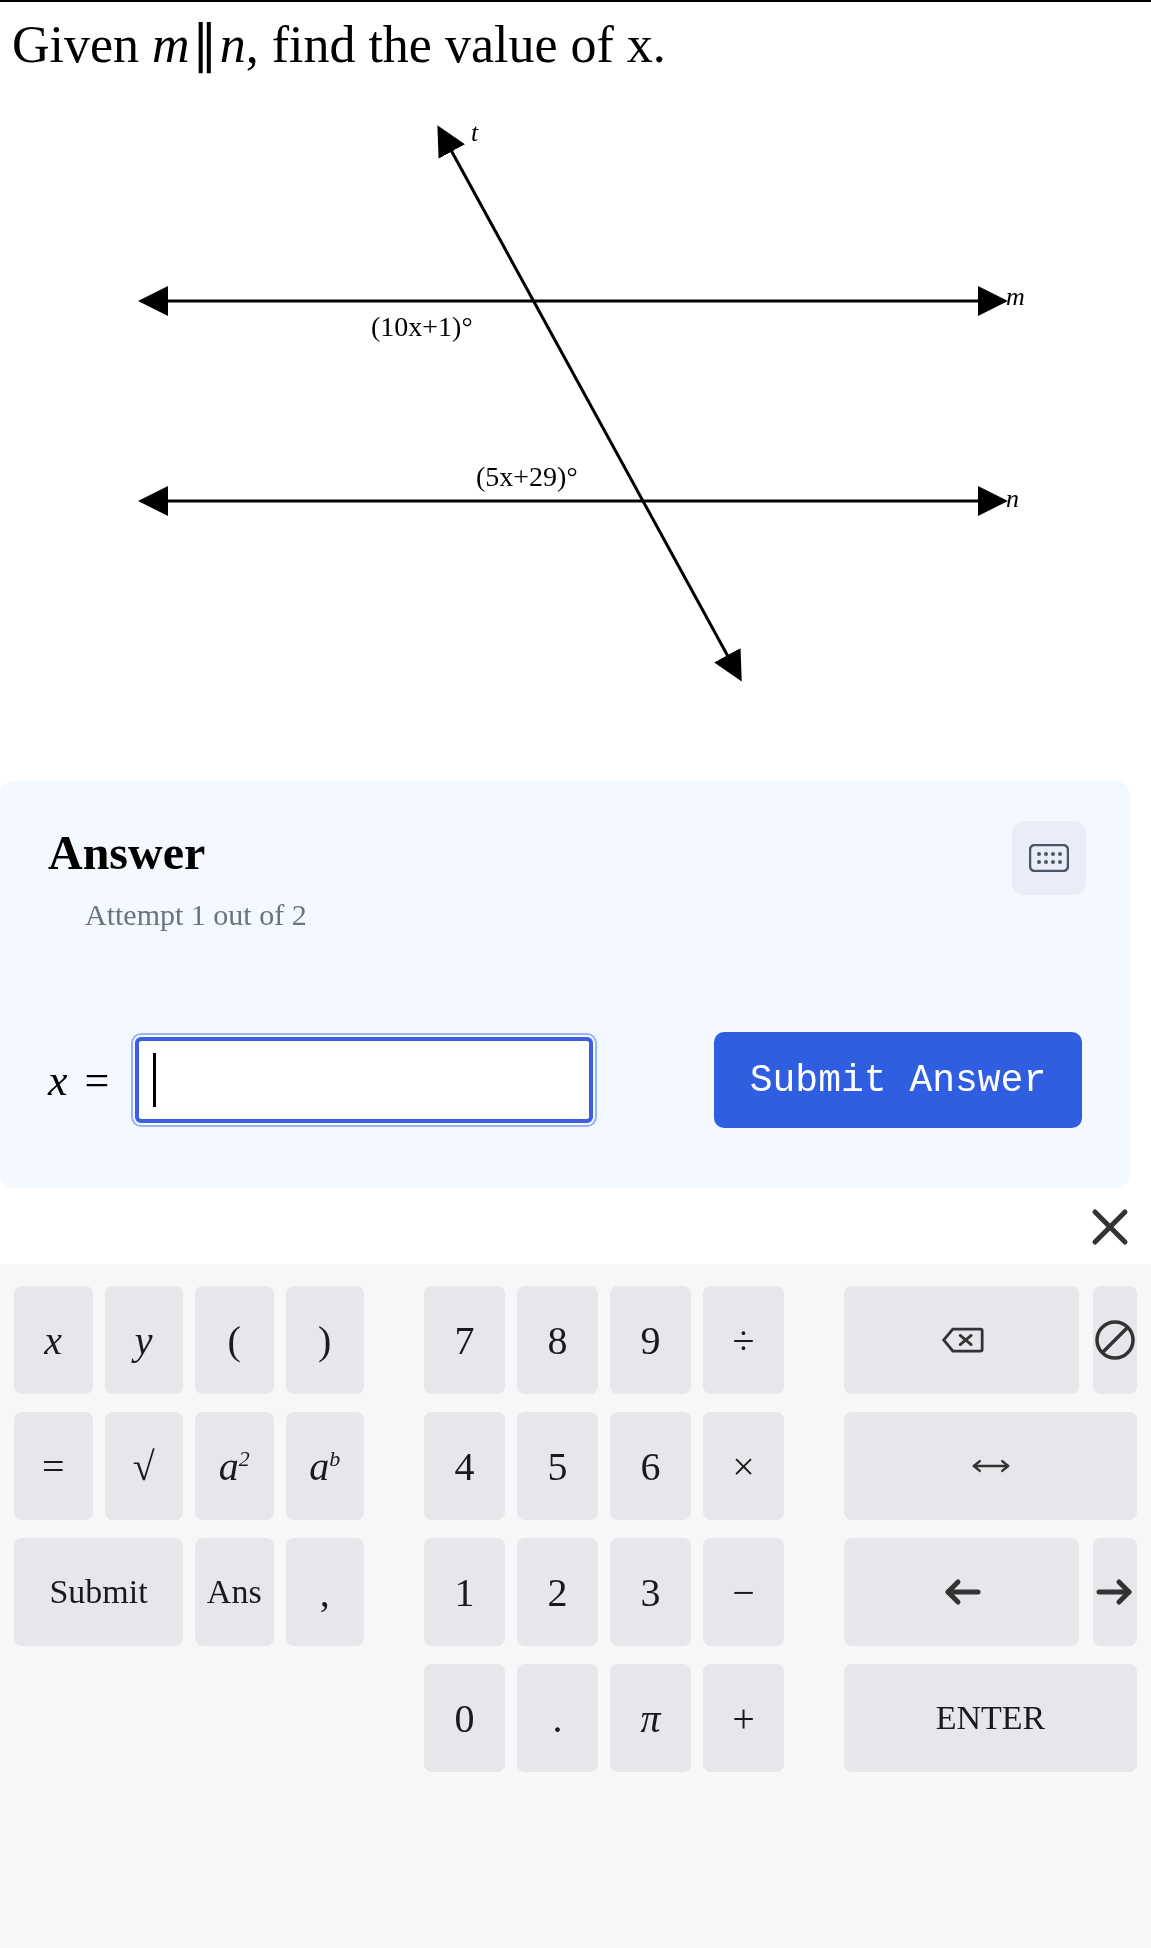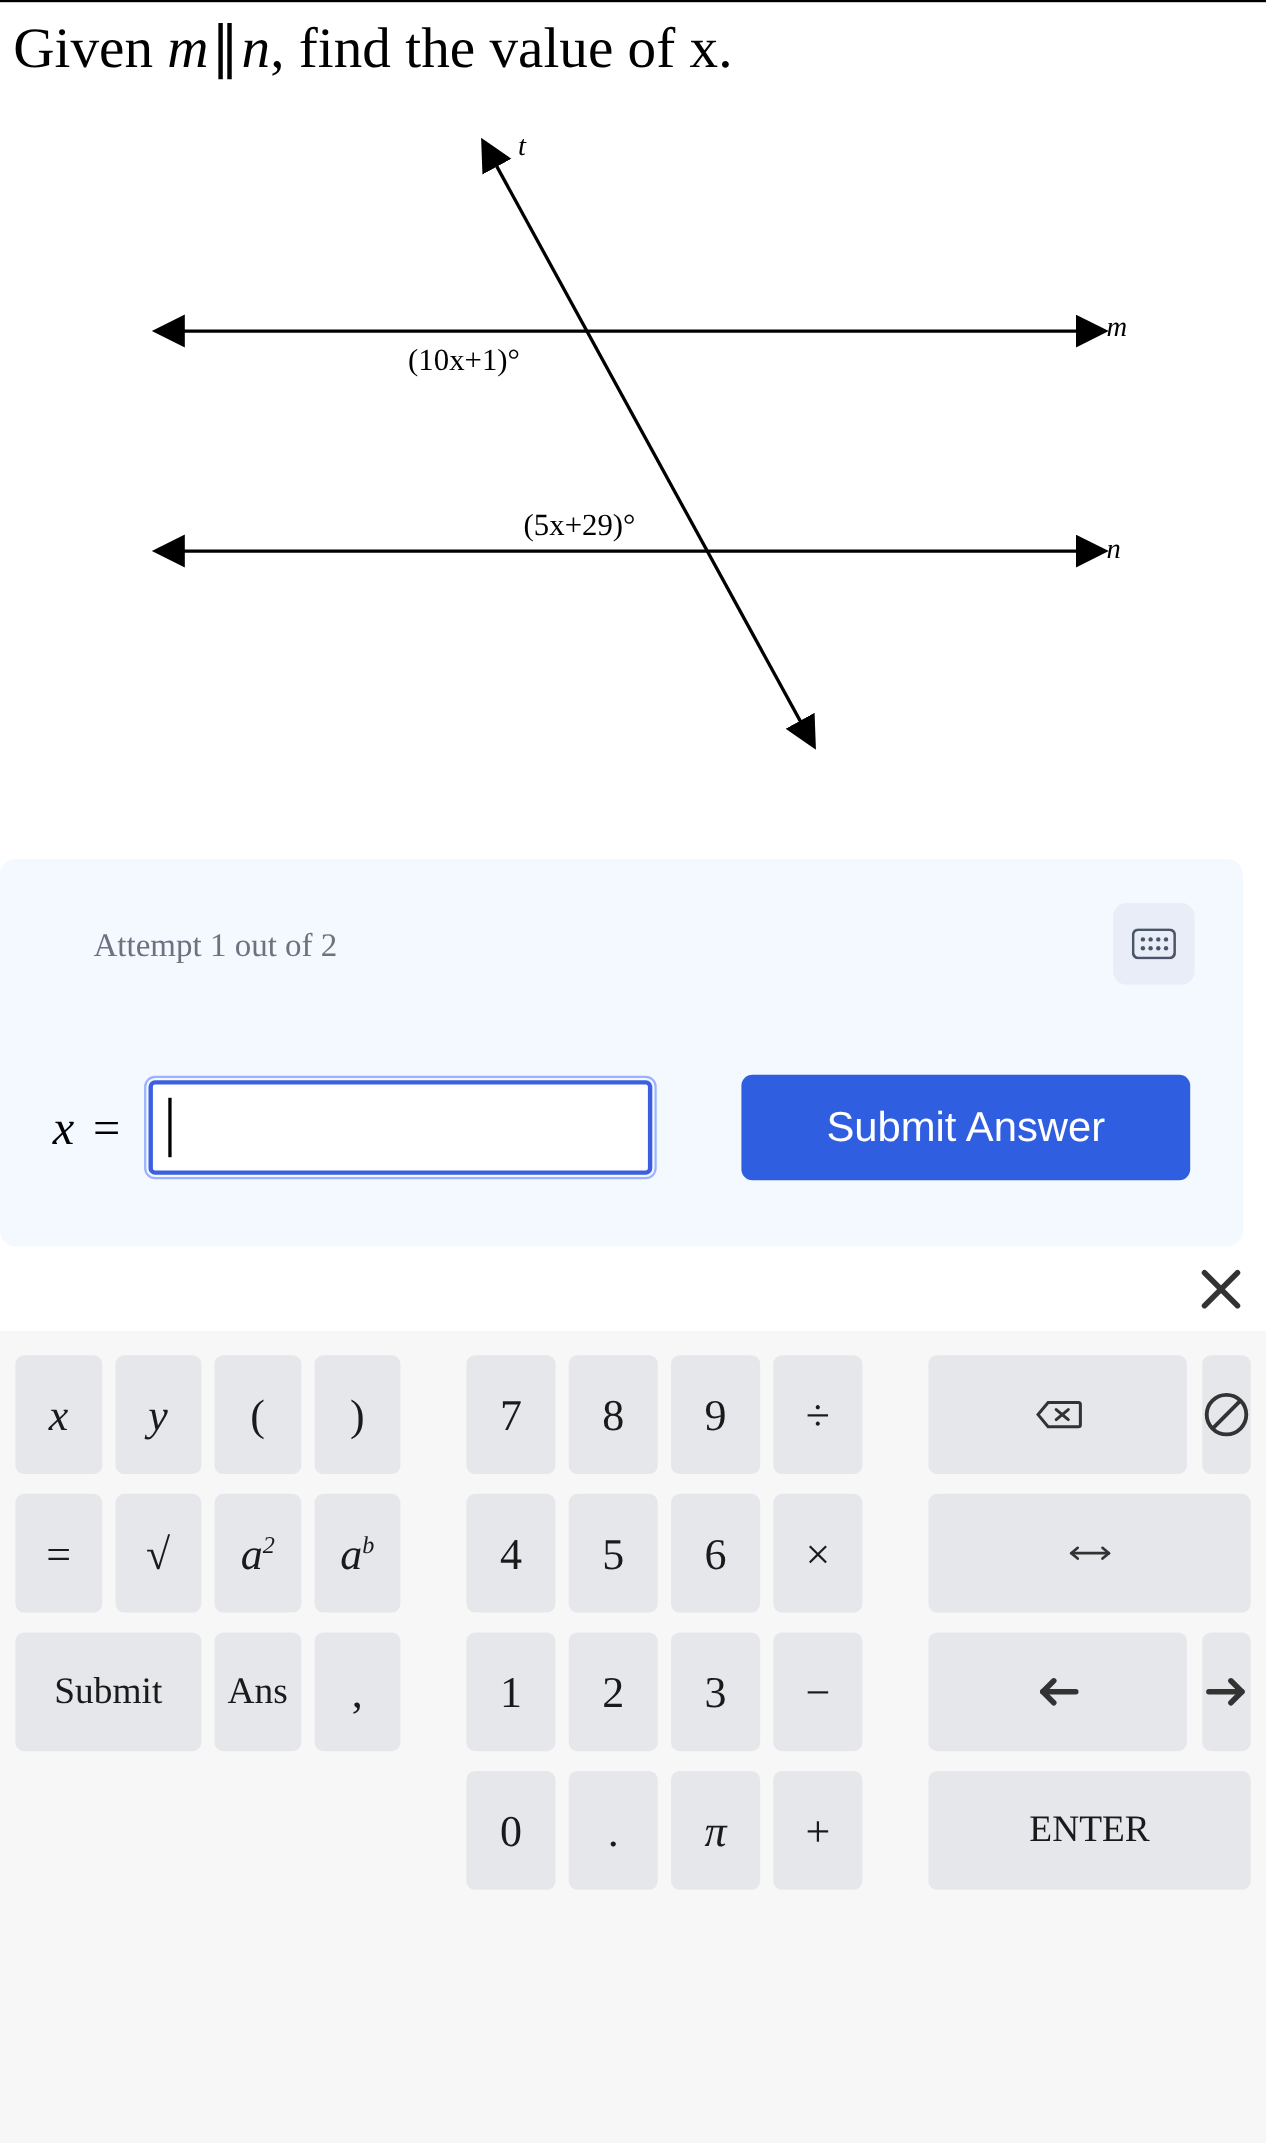--- a/index.html
+++ b/index.html
@@ -38,24 +38,24 @@
     padding-left: 12px;
     position: relative;
   }
   .caret {
     position: absolute; left: 14px; top: 12px; bottom: 12px; width: 3px; background: #000;
     animation: blink 1s step-start infinite;
   }
   @keyframes blink { 50% { opacity: 0; } }
   .submit-btn {
     margin-left: auto;
-    width: 408px; height: 96px;
+    width: 368px; height: 96px;
     background: #2f5ee0; color: #fff;
     border: none; border-radius: 10px;
-    font-size: 38px; font-family: Liberation Sans, sans-serif;
+    font-size: 38px; font-family: Liberation Mono, monospace;
     cursor: pointer;
   }
   .kbd-toggle {
     position: absolute; top: 40px; right: 44px;
     width: 74px; height: 74px;
     background: #e8edf7;
     border-radius: 12px;
     display: flex; align-items: center; justify-content: center;
     cursor: pointer;
   }
@@ -132,20 +132,21 @@
       <circle cx="10" cy="10" r="2" fill="#4a5568"></circle>
         <circle cx="17" cy="10" r="2" fill="#4a5568"></circle>
         <circle cx="24" cy="10" r="2" fill="#4a5568"></circle>
         <circle cx="31" cy="10" r="2" fill="#4a5568"></circle>
       <circle cx="10" cy="18" r="2" fill="#4a5568"></circle>
         <circle cx="17" cy="18" r="2" fill="#4a5568"></circle>
         <circle cx="24" cy="18" r="2" fill="#4a5568"></circle>
         <circle cx="31" cy="18" r="2" fill="#4a5568"></circle>
     </svg>
   </div>
+  <h2 class="answer-title">Answer</h2>
   <p class="attempt-line">Attempt 1 out of 2</p>
   <div class="answer-row">
     <span class="xeq">
       <span>x</span><span class="eq"> = </span>
     </span>
     <div class="answer-input">
       <span class="caret"></span>
     </div>
     <button class="submit-btn">Submit Answer</button>
   </div>

